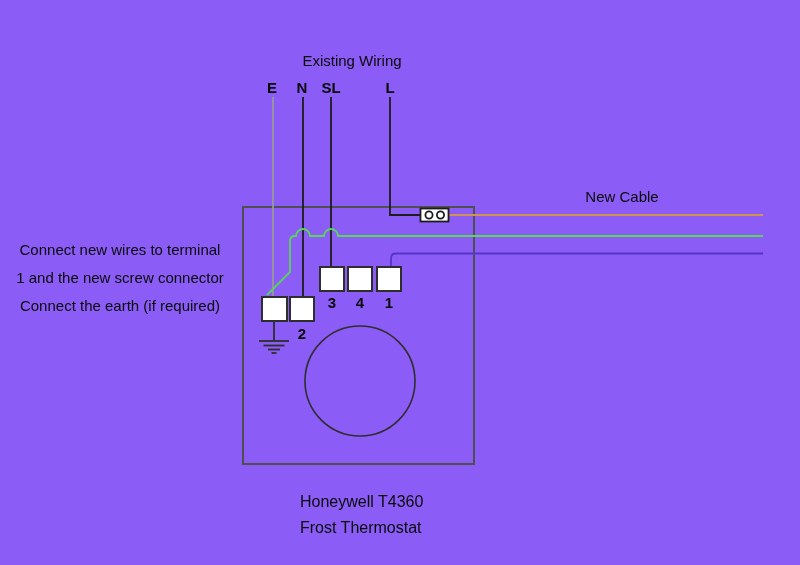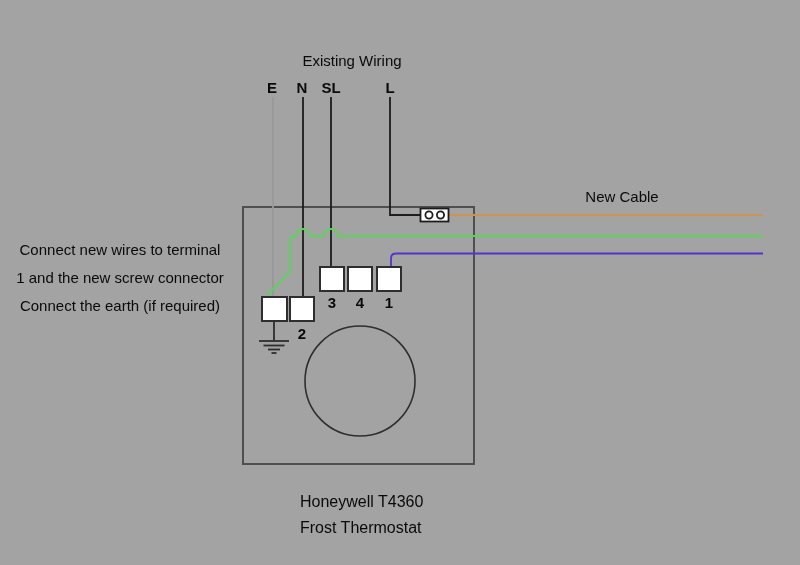--- a/index.html
+++ b/index.html
@@ -1,16 +1,16 @@
 <!DOCTYPE html>
 <html><head>
 <meta charset="utf-8">
 <style>
   html,body{margin:0;padding:0;background:#fff;}
-  .canvas{position:relative;width:800px;height:565px;background:#a3a3a3;overflow:hidden;
+  .canvas{position:relative;width:800px;height:565px;background:#8b5cf6;overflow:hidden;
           font-family:"Liberation Sans",sans-serif;}
   svg{display:block;}
   .t{font-family:"Liberation Sans",sans-serif;font-size:15px;fill:#0a0a0a;}
   .mid{text-anchor:middle;}
   .b{font-weight:bold;}
   .cap{font-size:16px;}
   .wire{fill:none;stroke-width:1.8;stroke-linecap:butt;}
   .enclosure{fill:none;stroke-width:2;}
   .terminal{fill:#ffffff;stroke-width:2;}
   .connector-part{fill:#ffffff;stroke-width:1.8;}

